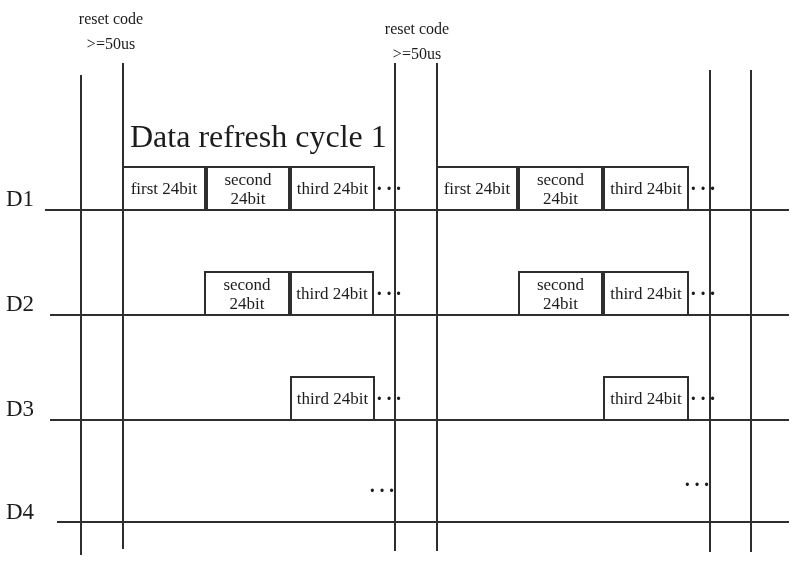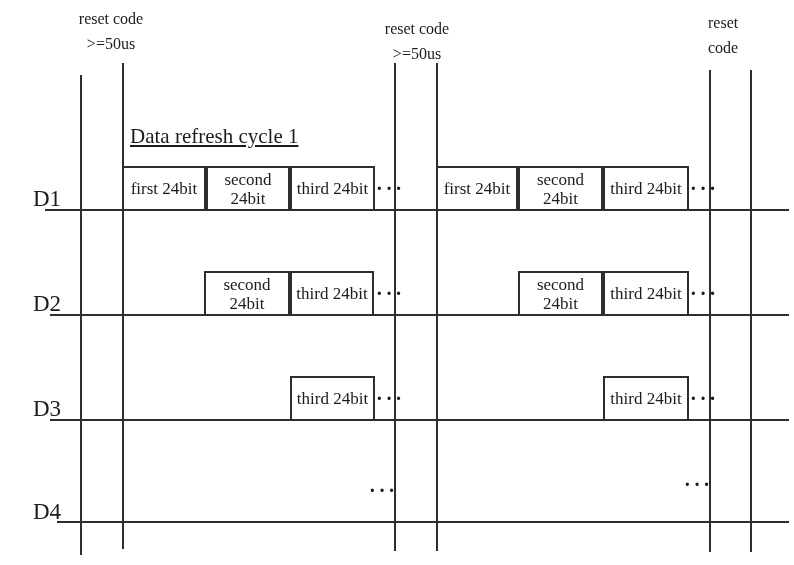--- a/index.html
+++ b/index.html
@@ -17,27 +17,26 @@
   .reset-label {
     position: absolute;
     font-size: 16px;
     line-height: 25px;
     text-align: center;
     white-space: pre;
   }
   .reset-label.left-align { text-align: left; }
   .cycle-title {
     position: absolute;
-    font-size: 21px;
+    font-size: 32px;
     line-height: 30px;
-    text-align: left;
+    text-align: right;
     white-space: nowrap;
-    text-decoration: underline;
   }
-  .signal-label { position: absolute; font-size: 23px; line-height: 26px; margin-left: 27px; }
+  .signal-label { position: absolute; font-size: 23px; line-height: 26px; }
   .bit-box {
     position: absolute;
     box-sizing: border-box;
     border: 2px solid #2e2e2e;
     background: #ffffff;
     display: flex;
     flex-direction: column;
     align-items: center;
     justify-content: center;
     text-align: center;
@@ -58,21 +57,20 @@
 </style>
 </head>
 <body>
 
 <div id="canvas">
 
   <div class="reset-label" style="left:50px; top:6px; width:122px;"><span>reset code</span><br><span>&gt;=50us</span></div>
 
   <div class="reset-label" style="left:358px; top:16px; width:118px;"><span>reset code</span><br><span>&gt;=50us</span></div>
 
-  <div class="reset-label left-align" style="left:708px; top:10px; width:80px;"><span>reset</span><br><span>code</span></div>
 
   <div class="cycle-title" style="left:130px; top:121px; width:250px;">Data refresh cycle 1</div>
 
   <div class="v-line" style="left:80px;  top:75px; height:480px;"></div>
   <div class="v-line" style="left:122px; top:63px; height:486px;"></div>
   <div class="v-line" style="left:394px; top:63px; height:488px;"></div>
   <div class="v-line" style="left:436px; top:63px; height:488px;"></div>
   <div class="v-line" style="left:709px; top:70px; height:482px;"></div>
   <div class="v-line" style="left:750px; top:70px; height:482px;"></div>
 

